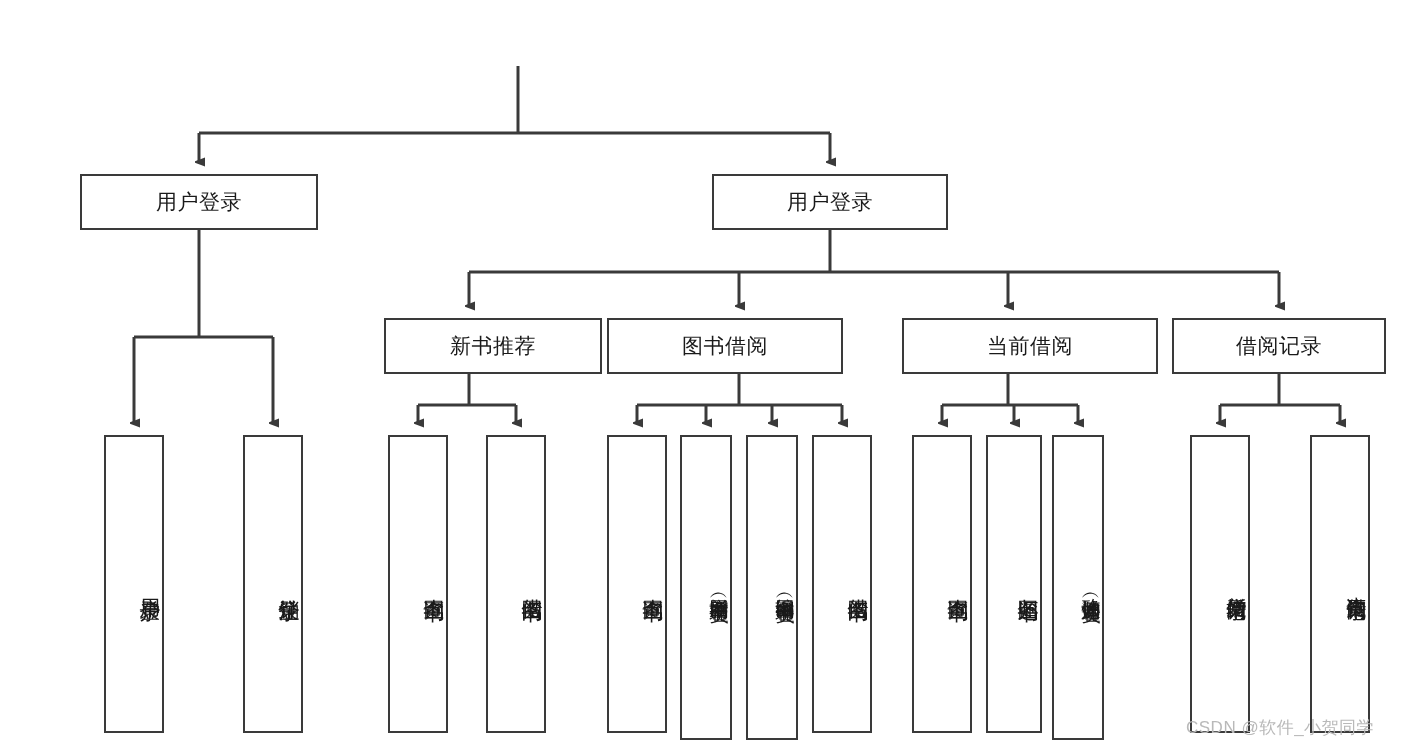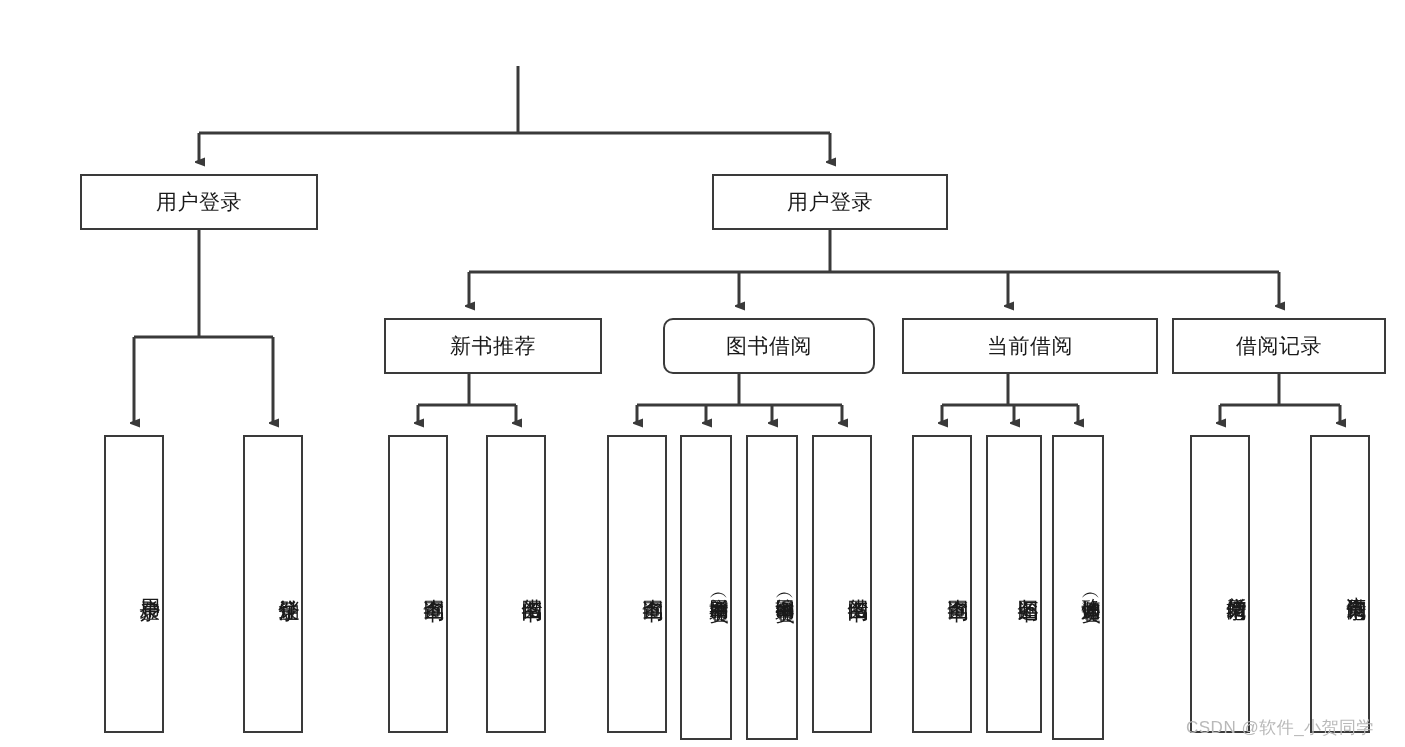--- a/index.html
+++ b/index.html
@@ -125,21 +125,21 @@
   <div class="node horiz" style="left:80px; top:174px; width:238px; height:56px;">
     <span>用户登录</span>
   </div>
   <div class="node horiz" style="left:712px; top:174px; width:236px; height:56px;">
     <span>用户登录</span>
   </div>
 
   <div class="node horiz" style="left:360px; top:318px; width:218px; height:56px;margin-left:24px;">
     <span>新书推荐</span>
   </div>
-  <div class="node horiz" style="left:663px; top:318px; width:212px; height:56px;border-radius:10px;">
+  <div class="node horiz" style="left:607px; top:318px; width:236px; height:56px;">
     <span>图书借阅</span>
   </div>
   <div class="node horiz" style="left:902px; top:318px; width:256px; height:56px;">
     <span>当前借阅</span>
   </div>
   <div class="node horiz" style="left:1172px; top:318px; width:214px; height:56px;align-items:center;">
     <span>借阅记录</span>
   </div>
 
   <div class="node vert" style="left:104px; top:435px; width:60px; height:298px;">

